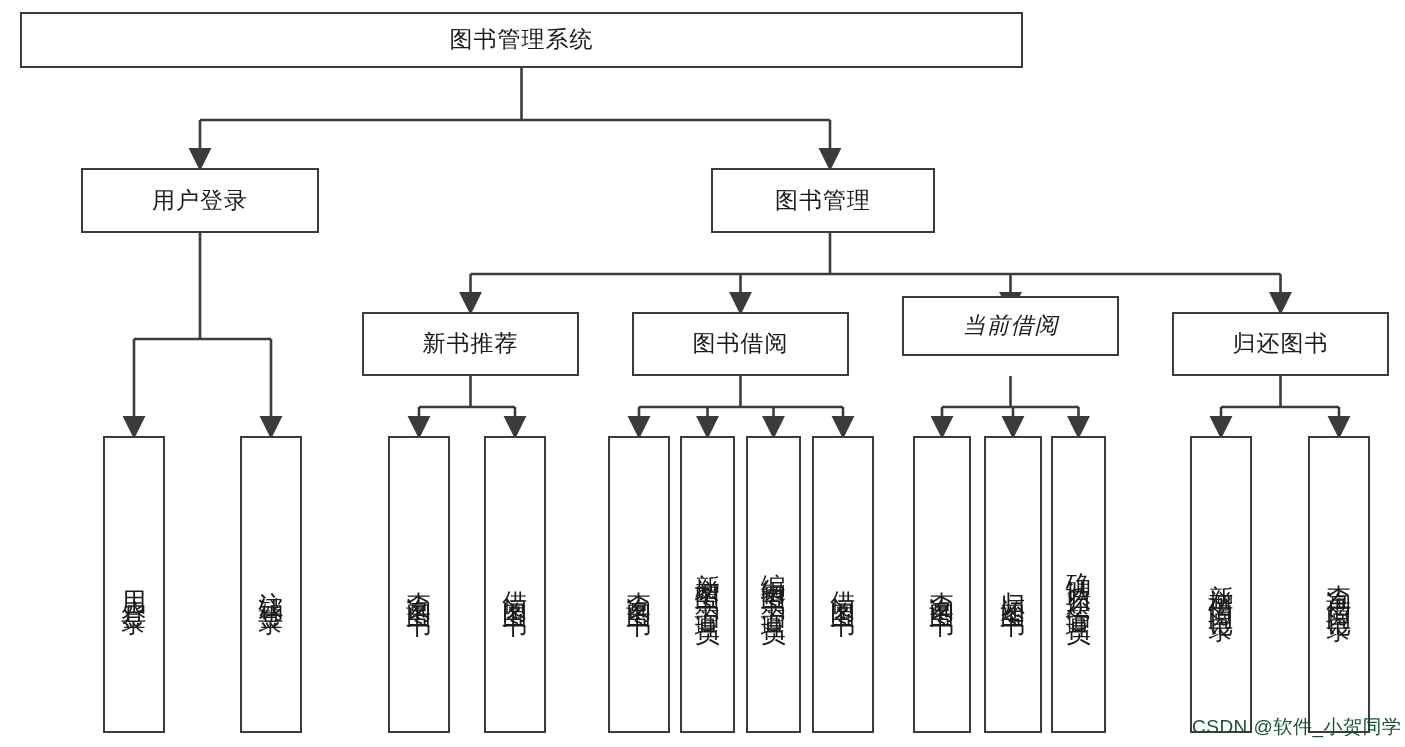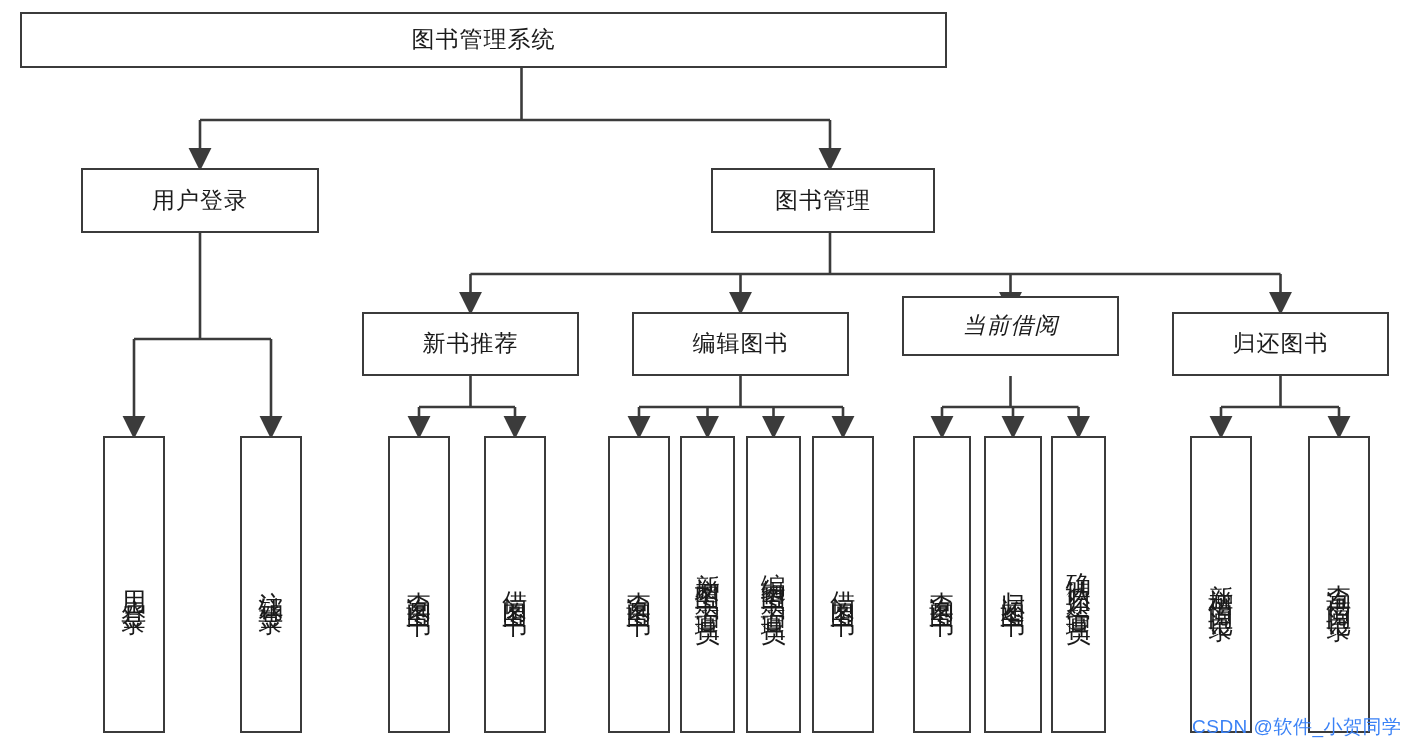--- a/index.html
+++ b/index.html
@@ -51,21 +51,21 @@
     padding-bottom: 4px;
   }
   .node.v .vtext {
     writing-mode: vertical-rl;
     text-orientation: upright;
     letter-spacing: 7px;
     white-space: nowrap;
   }
   .watermark {
     position: absolute;
-    color: #3b82f6;
+    color: #14532d;
     font-size: 19px;
     letter-spacing: 0.5px;
     white-space: nowrap;
     user-select: none;
   }
 </style>
 </head>
 <body>
 
 <div id="canvas">
@@ -107,34 +107,34 @@
         <path d="M 1013 407 L 1013 435" marker-end="url(#arrow)"></path>
         <path d="M 1078.5 407 L 1078.5 435" marker-end="url(#arrow)"></path>
         <path d="M 1280.5 376 L 1280.5 407"></path>
         <path d="M 1221 407 L 1339 407"></path>
         <path d="M 1221 407 L 1221 435" marker-end="url(#arrow)"></path>
         <path d="M 1339 407 L 1339 435" marker-end="url(#arrow)"></path>
       </g>
   </svg>
 
   <div id="nodes-layer">
-      <div class="node h" style="left: 20px; top: 12px; width: 927px; height: 56px; text-align: right;">
+      <div class="node h" style="left: 20px; top: 12px; width: 1003px; height: 56px; text-align: right;">
         <span class="htext">图书管理系统</span>
       </div>
       <div class="node h" style="left: 81px; top: 168px; width: 238px; height: 65px;">
         <span class="htext">用户登录</span>
       </div>
       <div class="node h" style="left: 711px; top: 168px; width: 224px; height: 65px;">
         <span class="htext">图书管理</span>
       </div>
       <div class="node h" style="left: 362px; top: 312px; width: 217px; height: 64px;">
         <span class="htext">新书推荐</span>
       </div>
       <div class="node h" style="left: 632px; top: 312px; width: 217px; height: 64px;">
-        <span class="htext">编辑图书</span>
+        <span class="htext">图书借阅</span>
       </div>
       <div class="node h" style="left: 902px; top: 296px; width: 217px; height: 60px; font-style: italic;">
         <span class="htext">当前借阅</span>
       </div>
       <div class="node h" style="left: 1172px; top: 312px; width: 217px; height: 64px;">
         <span class="htext">归还图书</span>
       </div>
       <div class="node v" style="left: 103px; top: 436px; width: 62px; height: 297px;">
         <span class="vtext">用户登录</span>
       </div>

